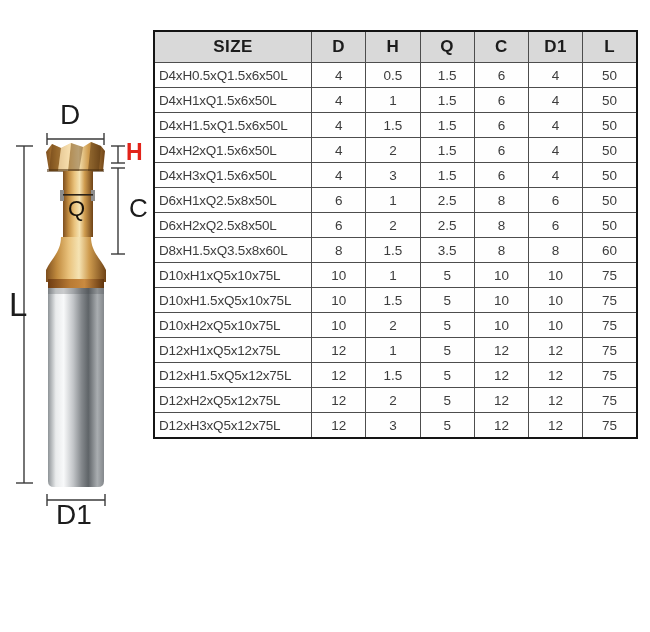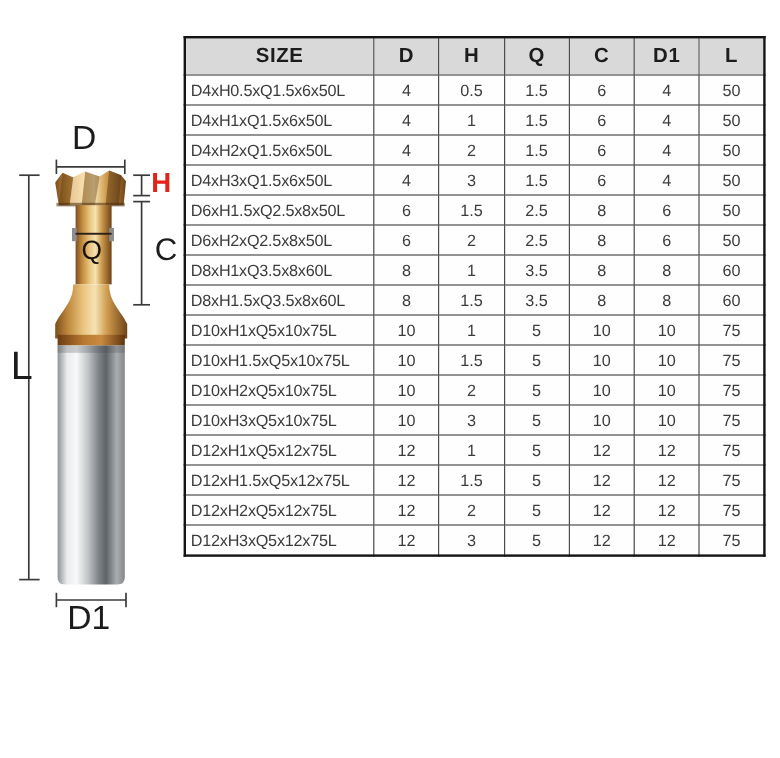--- a/index.html
+++ b/index.html
@@ -160,74 +160,74 @@
         <tr>
           <td class="size-cell">D4xH1xQ1.5x6x50L</td>
           <td class="num-cell">4</td>
           <td class="num-cell">1</td>
           <td class="num-cell">1.5</td>
           <td class="num-cell">6</td>
           <td class="num-cell">4</td>
           <td class="num-cell">50</td>
         </tr>
         <tr>
+          <td class="size-cell">D4xH1.5xQ1.5x6x50L</td>
+          <td class="num-cell">4</td>
+          <td class="num-cell">1.5</td>
+          <td class="num-cell">1.5</td>
+          <td class="num-cell">6</td>
+          <td class="num-cell">4</td>
+          <td class="num-cell">50</td>
+        </tr>
+        <tr>
           <td class="size-cell">D4xH2xQ1.5x6x50L</td>
           <td class="num-cell">4</td>
           <td class="num-cell">2</td>
           <td class="num-cell">1.5</td>
           <td class="num-cell">6</td>
           <td class="num-cell">4</td>
           <td class="num-cell">50</td>
         </tr>
         <tr>
           <td class="size-cell">D4xH3xQ1.5x6x50L</td>
           <td class="num-cell">4</td>
           <td class="num-cell">3</td>
           <td class="num-cell">1.5</td>
           <td class="num-cell">6</td>
           <td class="num-cell">4</td>
           <td class="num-cell">50</td>
         </tr>
         <tr>
-          <td class="size-cell">D6xH1.5xQ2.5x8x50L</td>
-          <td class="num-cell">6</td>
-          <td class="num-cell">1.5</td>
+          <td class="size-cell">D6xH1xQ2.5x8x50L</td>
+          <td class="num-cell">6</td>
+          <td class="num-cell">1</td>
           <td class="num-cell">2.5</td>
           <td class="num-cell">8</td>
           <td class="num-cell">6</td>
           <td class="num-cell">50</td>
         </tr>
         <tr>
           <td class="size-cell">D6xH2xQ2.5x8x50L</td>
           <td class="num-cell">6</td>
           <td class="num-cell">2</td>
           <td class="num-cell">2.5</td>
           <td class="num-cell">8</td>
           <td class="num-cell">6</td>
           <td class="num-cell">50</td>
         </tr>
         <tr>
-          <td class="size-cell">D8xH1xQ3.5x8x60L</td>
-          <td class="num-cell">8</td>
-          <td class="num-cell">1</td>
+          <td class="size-cell">D8xH1.5xQ3.5x8x60L</td>
+          <td class="num-cell">8</td>
+          <td class="num-cell">1.5</td>
           <td class="num-cell">3.5</td>
           <td class="num-cell">8</td>
           <td class="num-cell">8</td>
           <td class="num-cell">60</td>
         </tr>
         <tr>
-          <td class="size-cell">D8xH1.5xQ3.5x8x60L</td>
-          <td class="num-cell">8</td>
-          <td class="num-cell">1.5</td>
-          <td class="num-cell">3.5</td>
-          <td class="num-cell">8</td>
-          <td class="num-cell">8</td>
-          <td class="num-cell">60</td>
-        </tr>
-        <tr>
           <td class="size-cell">D10xH1xQ5x10x75L</td>
           <td class="num-cell">10</td>
           <td class="num-cell">1</td>
           <td class="num-cell">5</td>
           <td class="num-cell">10</td>
           <td class="num-cell">10</td>
           <td class="num-cell">75</td>
         </tr>
         <tr>
           <td class="size-cell">D10xH1.5xQ5x10x75L</td>
@@ -235,29 +235,20 @@
           <td class="num-cell">1.5</td>
           <td class="num-cell">5</td>
           <td class="num-cell">10</td>
           <td class="num-cell">10</td>
           <td class="num-cell">75</td>
         </tr>
         <tr>
           <td class="size-cell">D10xH2xQ5x10x75L</td>
           <td class="num-cell">10</td>
           <td class="num-cell">2</td>
-          <td class="num-cell">5</td>
-          <td class="num-cell">10</td>
-          <td class="num-cell">10</td>
-          <td class="num-cell">75</td>
-        </tr>
-        <tr>
-          <td class="size-cell">D10xH3xQ5x10x75L</td>
-          <td class="num-cell">10</td>
-          <td class="num-cell">3</td>
           <td class="num-cell">5</td>
           <td class="num-cell">10</td>
           <td class="num-cell">10</td>
           <td class="num-cell">75</td>
         </tr>
         <tr>
           <td class="size-cell">D12xH1xQ5x12x75L</td>
           <td class="num-cell">12</td>
           <td class="num-cell">1</td>
           <td class="num-cell">5</td>

